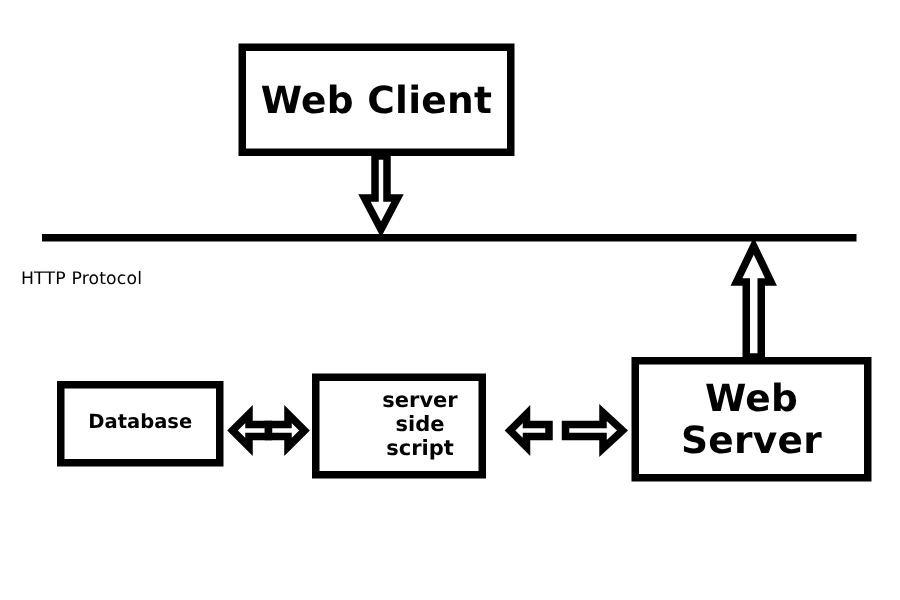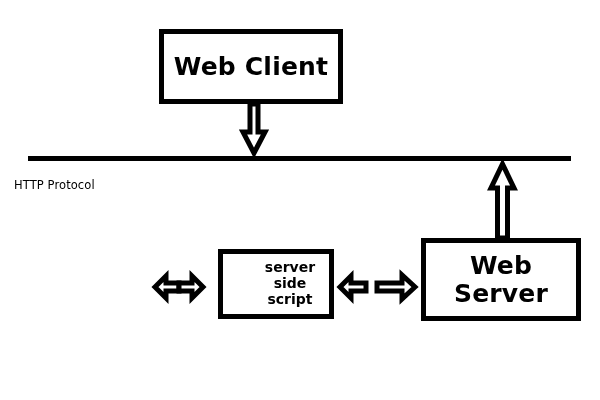--- a/index.html
+++ b/index.html
@@ -45,21 +45,21 @@
     letter-spacing: 0.2px;
   }
   #box-database {
     left: 38px;
     top: 254px;
     width: 111px;
     height: 57px;
     font-size: 13px;
   }
   #box-server-script {
-    left: 218px;
+    left: 208px;
     top: 249px;
     width: 116px;
     height: 70px;
     font-size: 14px;
     justify-content: flex-start;
     padding-left: 28px;
     text-align: left;
   }
   #box-web-server {
     left: 421px;
@@ -151,20 +151,23 @@
 
   <div id="http-line"></div>
   <div id="http-protocol-label">HTTP Protocol</div>
 
   <div class="arrow" id="arrow-server-to-http">
     <svg width="28" height="80" viewBox="0 0 28 80">
       <polygon points="13.5,3 25,27 18.5,27 18.5,77 8.5,77 8.5,27 2,27"></polygon>
     </svg>
   </div>
 
+  <div class="node-box" id="box-database">
+    <span class="box-label">Database</span>
+  </div>
 
   <div class="arrow" id="arrow-db-to-script-left">
     <svg width="30" height="30" viewBox="0 0 30 30">
       <polygon points="3,15 14,4 14,11 27,11 27,19 14,19 14,26"></polygon>
     </svg>
   </div>
   <div class="arrow" id="arrow-db-to-script-right">
     <svg width="30" height="30" viewBox="0 0 30 30">
       <polygon points="27,15 16,26 16,19 3,19 3,11 16,11 16,4"></polygon>
     </svg>

